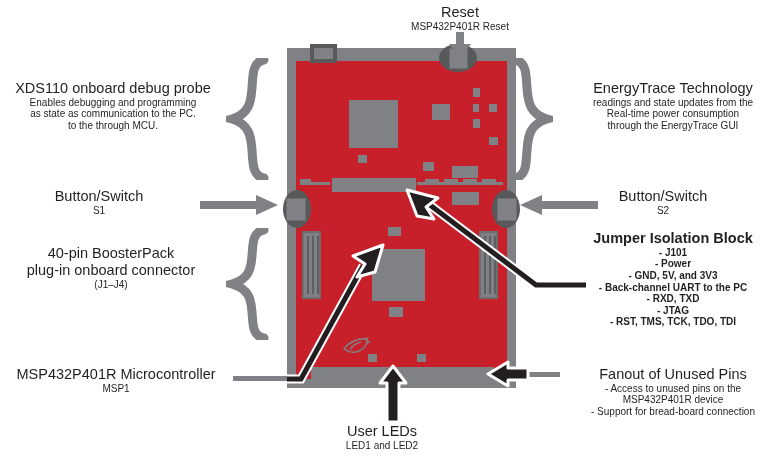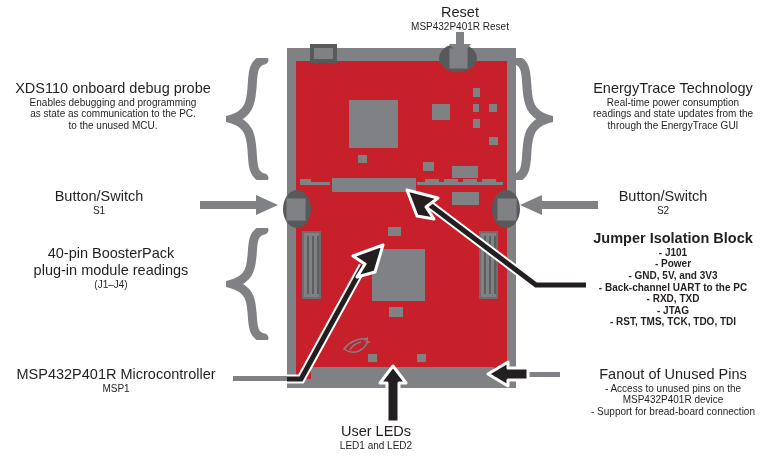--- a/index.html
+++ b/index.html
@@ -234,50 +234,50 @@
     <div class="sub">
       <div>MSP432P401R Reset</div>
     </div>
   </div>
 
   <div class="callout ralign" style="left:4px; top:80px; width:218px;">
     <div class="ttl">XDS110 onboard debug probe</div>
     <div class="sub">
       <div>Enables debugging and programming</div>
       <div>as state as communication to the PC.</div>
-      <div>to the unused MCU.</div>
+      <div>to the through MCU.</div>
     </div>
   </div>
 
   <div class="callout lalign" style="left:563px; top:80px; width:220px;">
     <div class="ttl">EnergyTrace Technology</div>
     <div class="sub">
+      <div>readings and state updates from the</div>
       <div>Real-time power consumption</div>
-      <div>readings and state updates from the</div>
       <div>through the EnergyTrace GUI</div>
     </div>
   </div>
 
   <div class="callout ralign" style="left:4px; top:188px; width:190px;">
     <div class="ttl">Button/Switch</div>
     <div class="sub">
       <div>S1</div>
     </div>
   </div>
 
   <div class="callout lalign" style="left:563px; top:188px; width:200px;">
     <div class="ttl">Button/Switch</div>
     <div class="sub">
       <div>S2</div>
     </div>
   </div>
 
   <div class="callout ralign" style="left:4px; top:245px; width:214px;">
     <div class="ttl">40-pin BoosterPack</div>
-    <div class="ttl">plug-in module readings</div>
+    <div class="ttl">plug-in onboard connector</div>
     <div class="sub">
       <div>(J1–J4)</div>
     </div>
   </div>
 
   <div class="callout lalign" style="left:563px; top:230px; width:220px;font-weight:bold;">
     <div class="ttl">Jumper Isolation Block</div>
     <div class="sub">
       <div>- J101</div>
       <div>- Power</div>
@@ -298,20 +298,20 @@
 
   <div class="callout lalign" style="left:563px; top:366px; width:220px;">
     <div class="ttl">Fanout of Unused Pins</div>
     <div class="sub">
       <div>- Access to unused pins on the</div>
       <div>   MSP432P401R device</div>
       <div>- Support for bread-board connection</div>
     </div>
   </div>
 
-  <div class="callout calign" style="left:290px; top:423px; width:172px;">
+  <div class="callout calign" style="left:296px; top:423px; width:172px;">
     <div class="ttl">User LEDs</div>
     <div class="sub">
       <div>LED1 and LED2</div>
     </div>
   </div>
 
 </div>
 
 </body></html>

